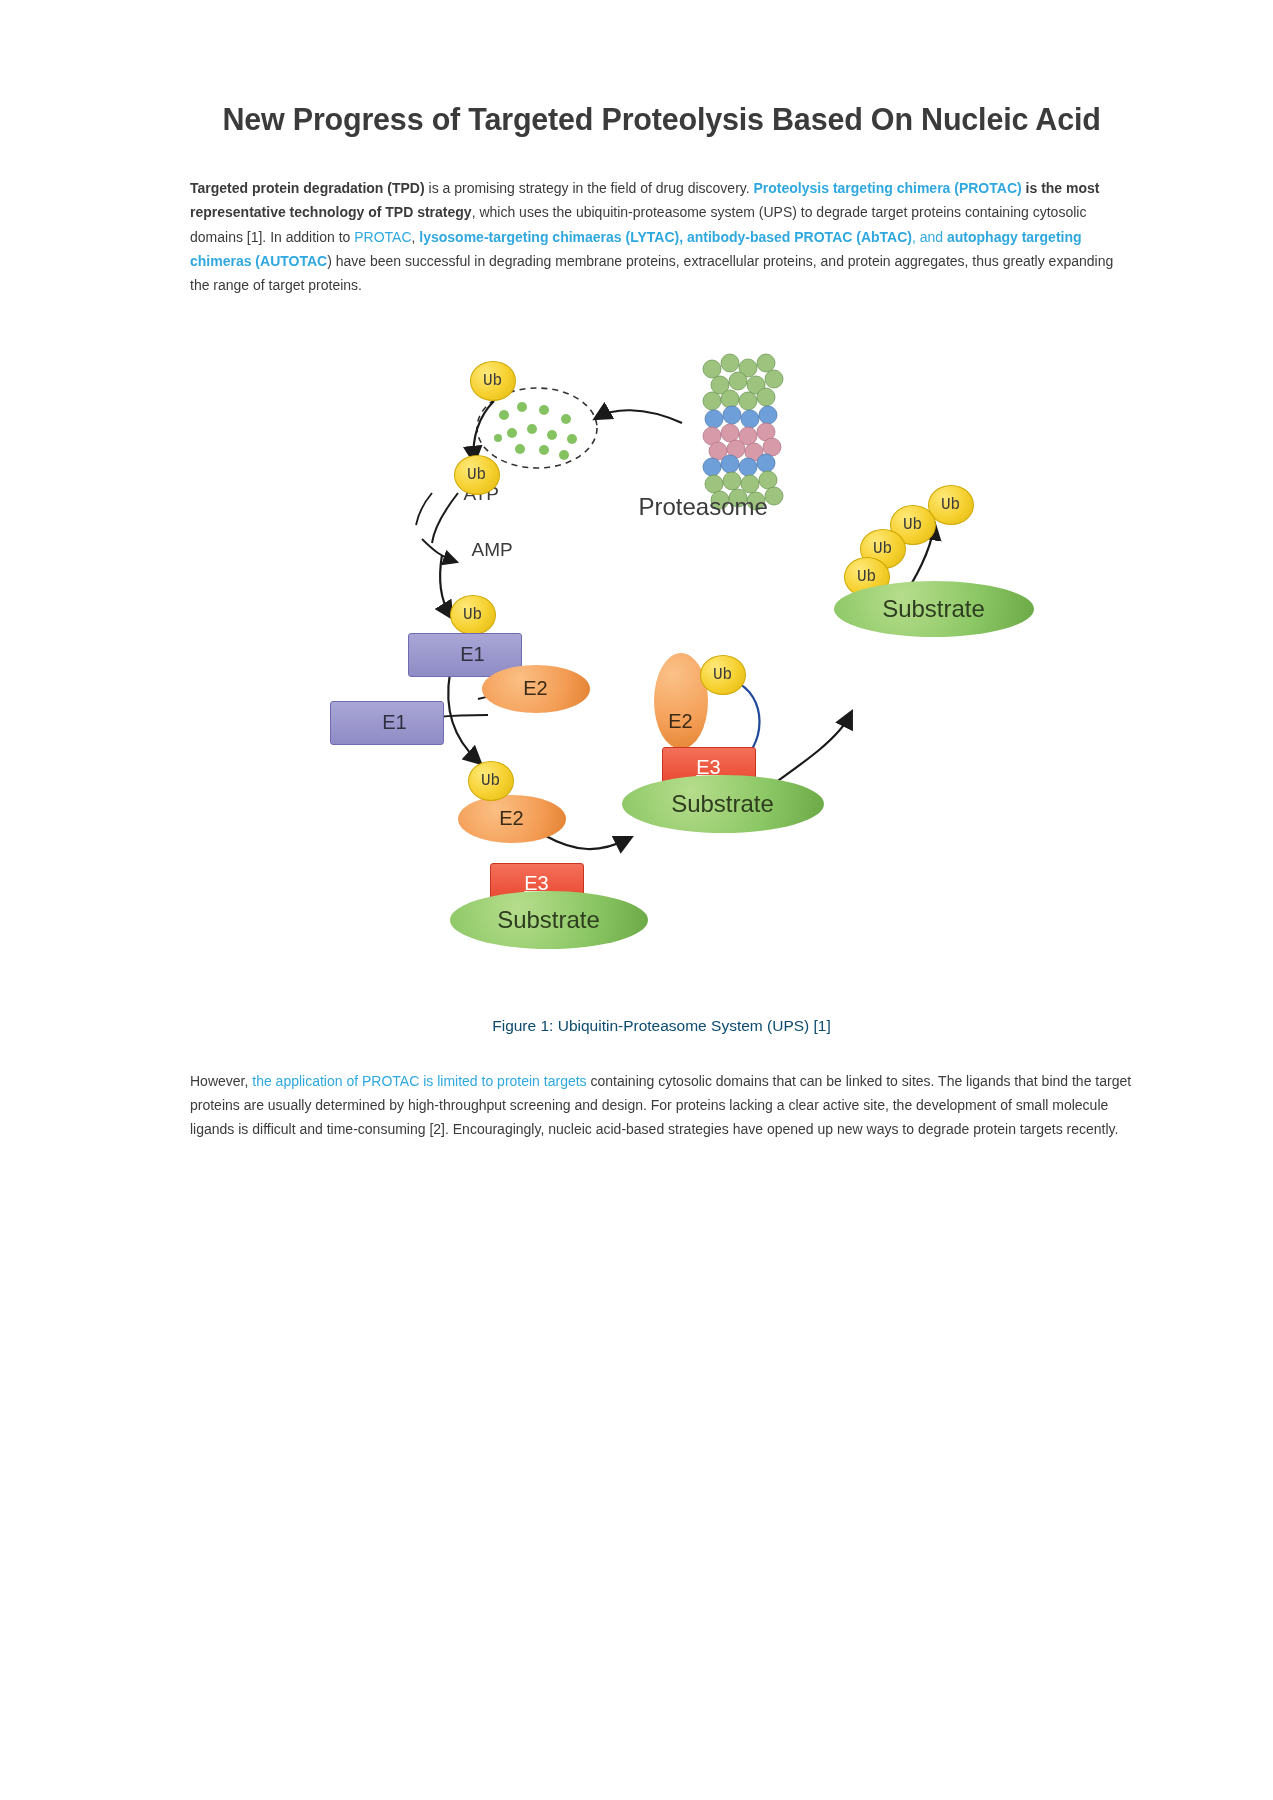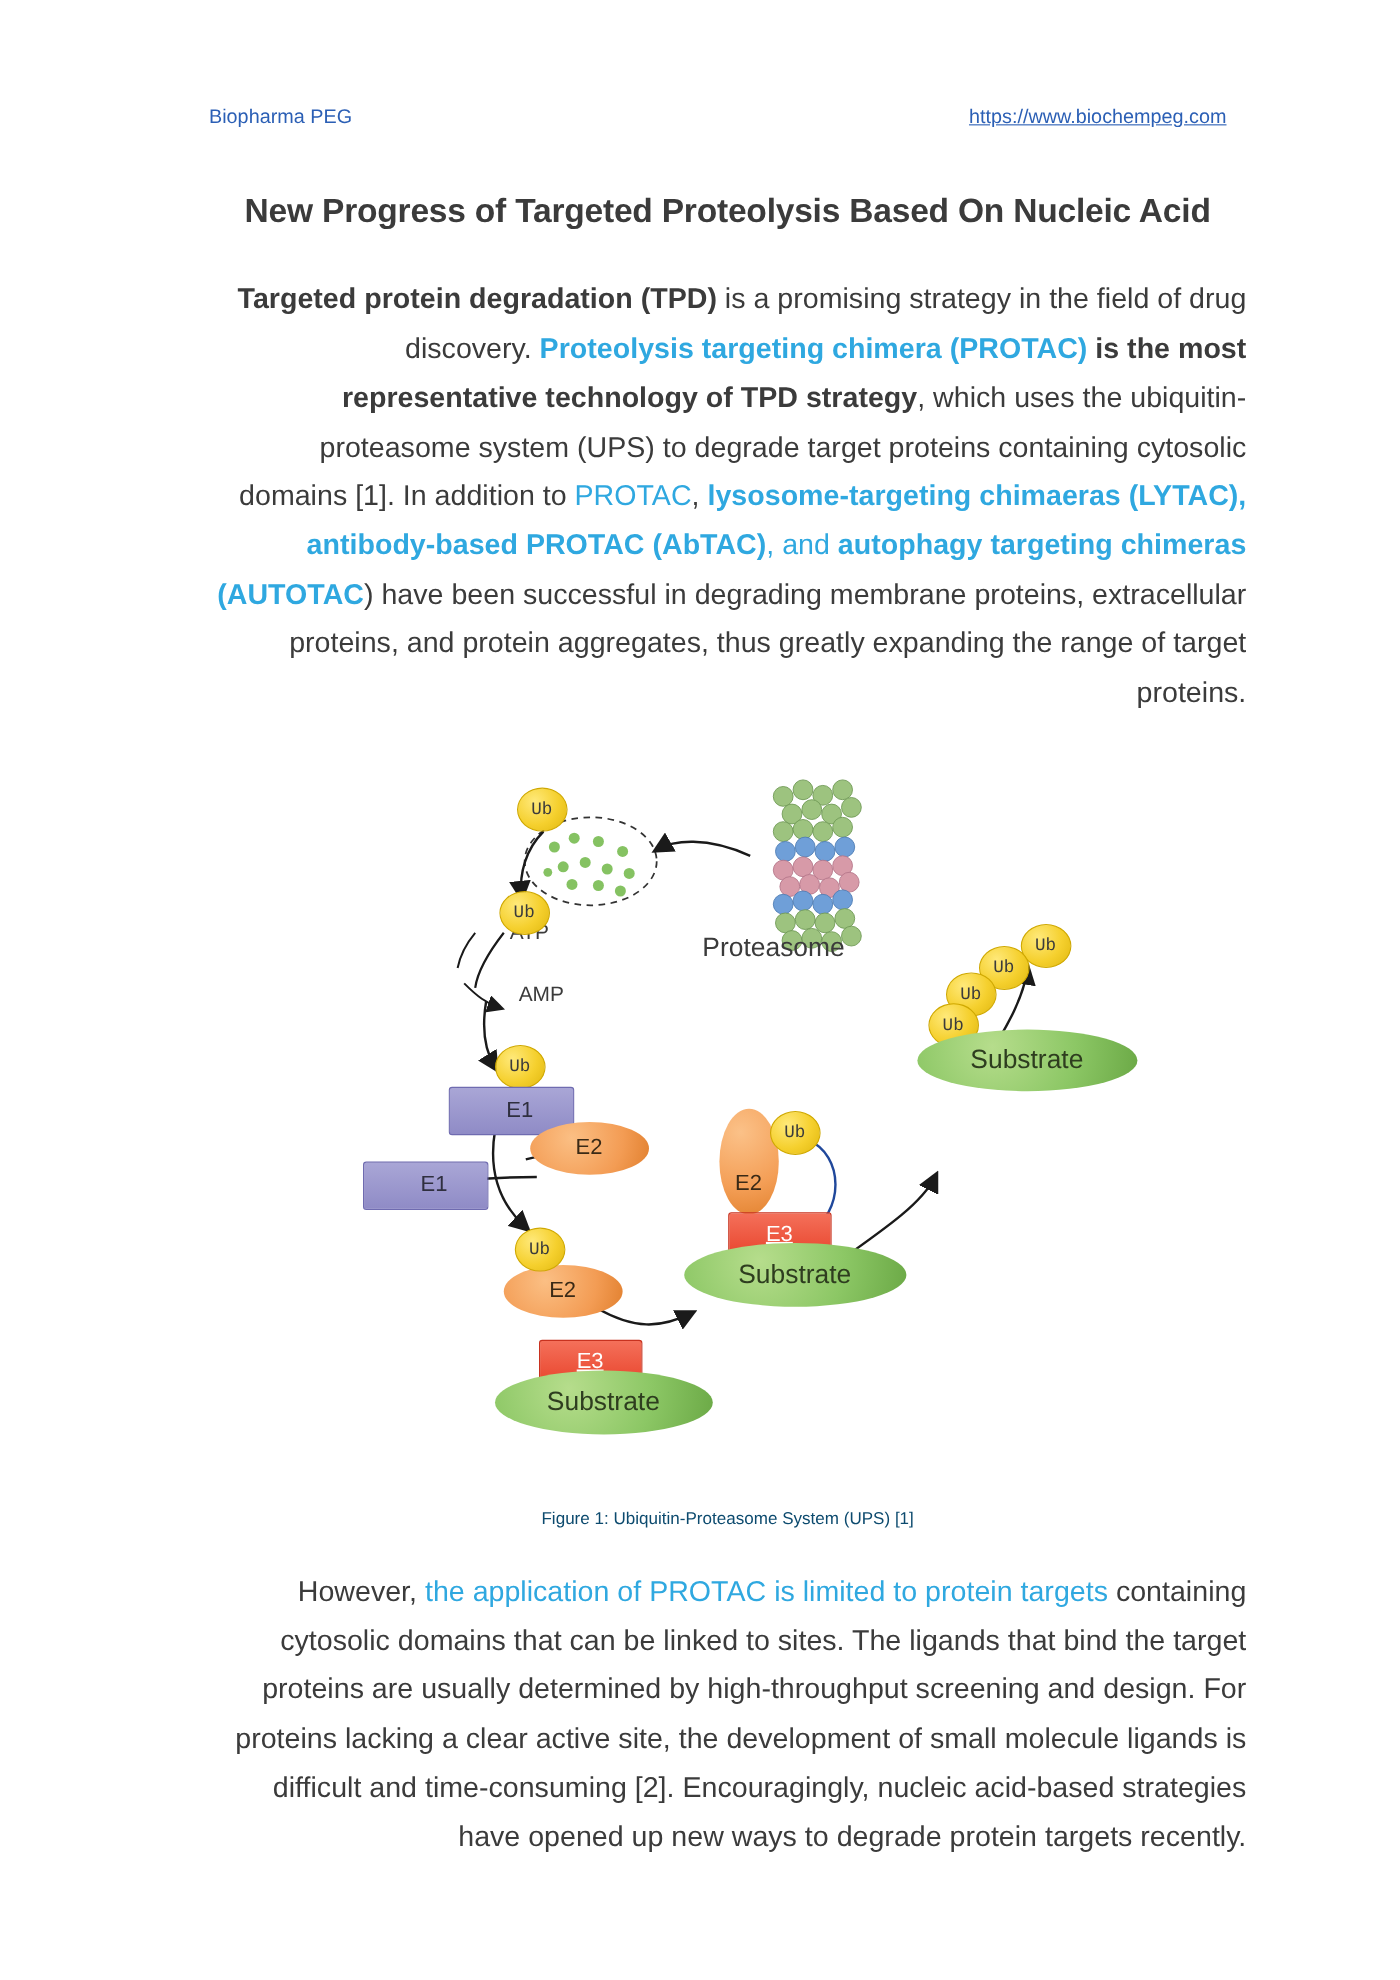--- a/index.html
+++ b/index.html
@@ -42,25 +42,25 @@
   h1.doc-title {
     font-size: 30.5px;
     line-height: 1.52;
     font-weight: bold;
     text-align: center;
     margin: 0 30px 34px 30px;
     color: #3b3b3b;
     letter-spacing: -0.2px;
   }
   .body-text {
-    font-size: 26px;
+    font-size: 14px;
     line-height: 1.72;
     color: #3b3b3b;
     margin: 0;
-    text-align: right;
+    text-align: left;
   }
   .body-text .b { font-weight: bold; }
   .body-text .blue { color: #2fa8e0; }
   .body-text .blue-b { color: #2fa8e0; font-weight: bold; }
   .spacer-after-p1 { height: 46px; }
 
   
   .figure-wrap {
     margin: 0 auto;
     width: 760px;
@@ -150,24 +150,20 @@
     padding-bottom: 16px;
     box-sizing: border-box;
     font-size: 20px; color: #3a2a16;
   }
 </style>
 </head>
 <body>
 
 <div class="page">
 
-  <div class="header-row">
-    <span class="header-brand">Biopharma PEG</span>
-    <a class="header-link" href="#">https://www.biochempeg.com</a>
-  </div>
 
   <h1 class="doc-title">New Progress of Targeted Proteolysis Based On Nucleic Acid</h1>
 
   <p class="body-text">
     <span class="b">Targeted protein degradation (TPD)</span><span> is a promising strategy in the field of drug discovery. </span><span class="blue-b">Proteolysis  targeting chimera (PROTAC)</span><span class="b"> is the most representative technology of TPD strategy</span><span>, which uses the ubiquitin-proteasome system (UPS) to degrade target proteins containing cytosolic domains [1]. In addition to </span><span class="blue">PROTAC</span><span>, </span><span class="blue-b">lysosome-targeting chimaeras  (LYTAC),  antibody-based PROTAC (AbTAC)</span><span class="blue">, and </span><span class="blue-b"> autophagy targeting chimeras (AUTOTAC</span><span>) have been successful in degrading membrane proteins, extracellular proteins, and protein aggregates, thus greatly expanding the range of target proteins.</span>
   </p>
 
   <div class="spacer-after-p1"></div>
 
   <div class="figure-wrap">

